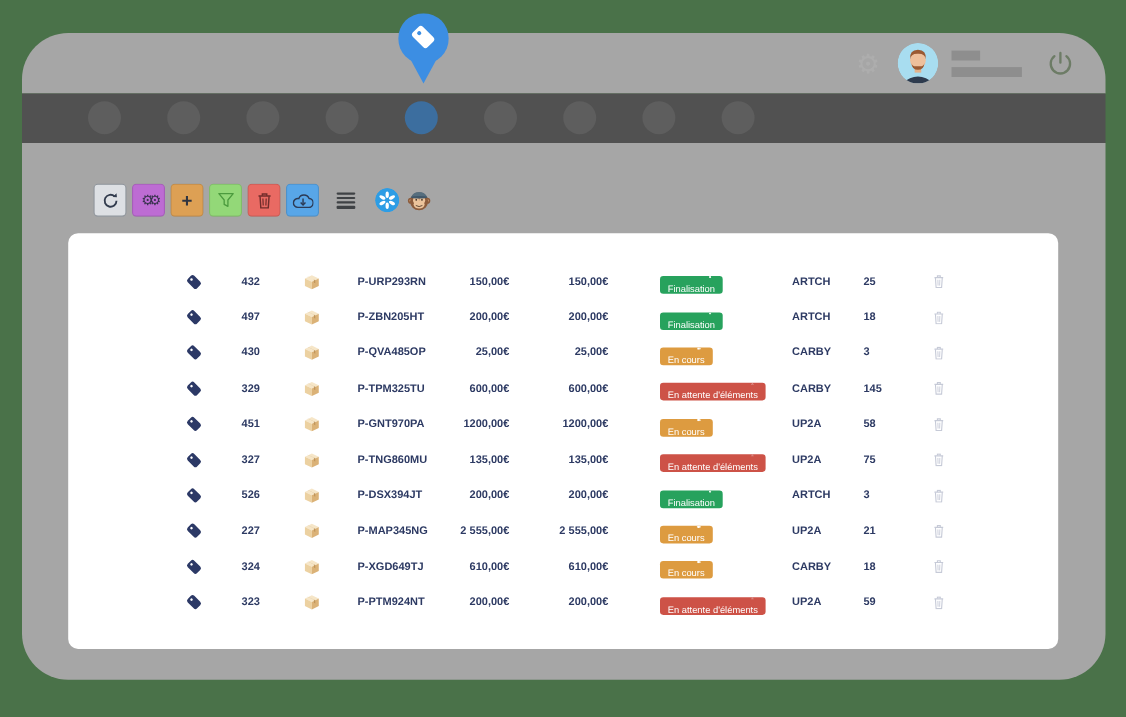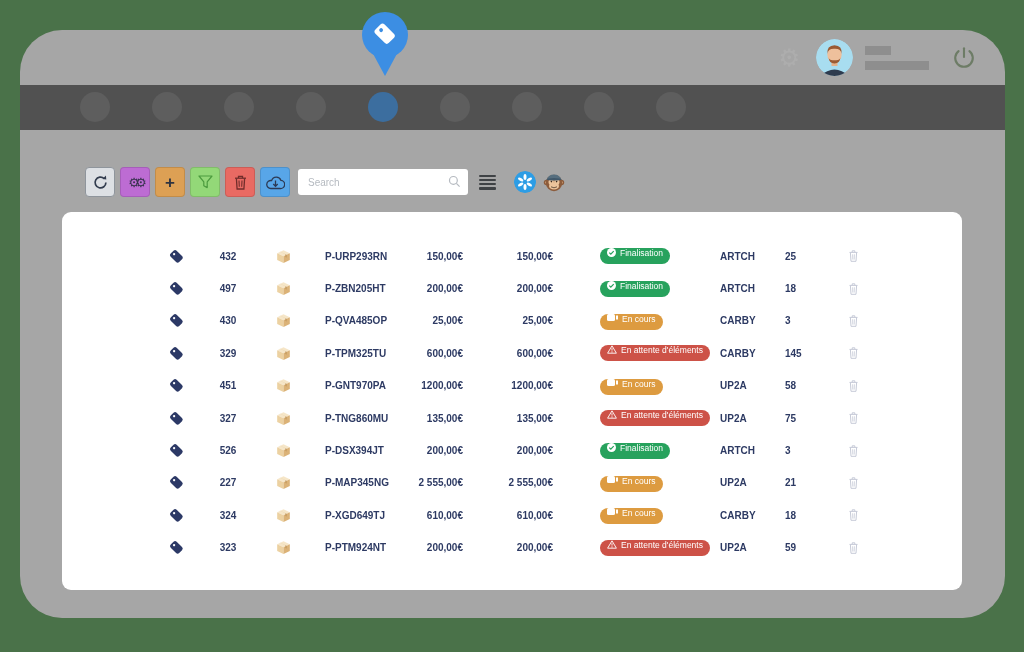--- a/index.html
+++ b/index.html
@@ -46,21 +46,21 @@
   .c-tag{flex:0 0 24px;display:flex;justify-content:center;}
   .c-num{flex:0 0 80px;text-align:center;}
   .c-box{flex:0 0 30px;display:flex;justify-content:center;}
   .c-code{flex:0 0 114px;padding-left:27px;box-sizing:border-box;}
   .c-price{flex:0 0 51px;text-align:right;white-space:nowrap;}
   .c-total{flex:0 0 90px;text-align:right;white-space:nowrap;}
   .c-badge{flex:0 0 167px;padding-left:47px;box-sizing:border-box;}
   .c-cat{flex:0 0 65px;}
   .c-qty{flex:0 0 58px;}
   .c-del{flex:0 0 20px;display:flex;justify-content:center;cursor:pointer;}
-  .badge{display:inline-flex;align-items:flex-start;gap:4px;height:16px;padding:0 7px;border-radius:8px;color:#fff;font-size:8.5px;font-weight:normal;white-space:nowrap;}
+  .badge{display:inline-flex;align-items:flex-end;gap:4px;height:16px;padding:0 7px;border-radius:3px;color:#fff;font-size:8.5px;font-weight:normal;white-space:nowrap;flex-direction:column;}
 </style>
 </head>
 <body>
 
 <div class="window">
 
   <div class="win-header">
     <div class="hdr-right">
       <span class="faint-gear">⚙</span>
       <div class="avatar">
@@ -135,27 +135,20 @@
         </svg>
       </div>
       <div class="tbtn" style="background: rgb(88, 166, 232);">
         <svg width="19" height="15" viewBox="0 0 19 15">
           <path d="M5 13.5 a4 4 0 1 1 .6-7.9 A5 5 0 0 1 15 5.4 a3.6 3.6 0 0 1 -.8 8.1 z" fill="none" stroke="#2c3a55" stroke-width="1.3"></path>
           <line x1="9.5" y1="5.5" x2="9.5" y2="11" stroke="#2c3a55" stroke-width="1.3"></line>
           <path d="M7.3 9 l2.2 2.3 2.2-2.3" fill="none" stroke="#2c3a55" stroke-width="1.3"></path>
         </svg>
       </div>
 
-      <div class="search-wrap">
-        <input class="search-input" type="text" placeholder="Search" style="">
-        <svg class="search-mag" width="13" height="13" viewBox="0 0 13 13">
-          <circle cx="5.4" cy="5.4" r="3.9" fill="none" stroke="#b5bac0" stroke-width="1.2"></circle>
-          <line x1="8.4" y1="8.4" x2="11.6" y2="11.6" stroke="#b5bac0" stroke-width="1.2"></line>
-        </svg>
-      </div>
 
       <div class="hamburger">
         <span></span>
           <span></span>
           <span></span>
           <span></span>
       </div>
 
       <svg class="round-icon shutter" viewBox="0 0 22 22">
         <circle cx="11" cy="11" r="11" fill="#2d9de5"></circle>

